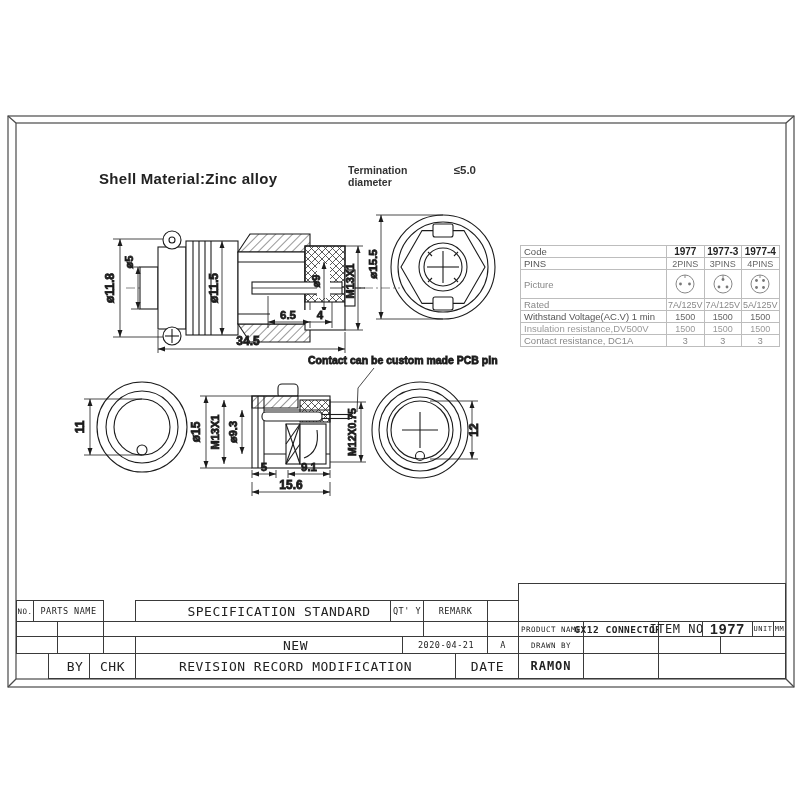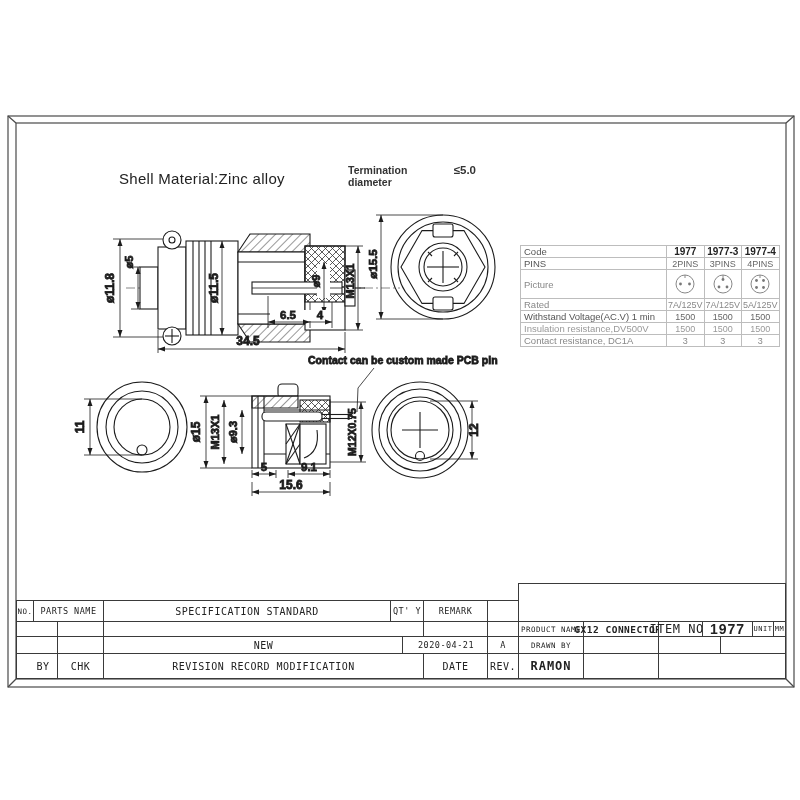--- a/index.html
+++ b/index.html
@@ -1,40 +1,40 @@
 <!DOCTYPE html>
 <html><head>
 <meta charset="utf-8">
 <style>
   html,body{margin:0;padding:0;background:#fff;}
   body{width:800px;height:800px;position:relative;font-family:"Liberation Sans",sans-serif;overflow:hidden;}
   .abs{position:absolute;}
   svg text{font-family:"Liberation Sans",sans-serif;font-weight:bold;fill:#1c1c1c;}
 
   
-  #shell-note{left:99px;top:170px;font-size:15px;font-weight:normal;color:#222;letter-spacing:.3px;margin-left:20px;}
+  #shell-note{left:99px;top:170px;font-size:15px;font-weight:bold;color:#222;letter-spacing:.3px;}
   #term-note{left:348px;top:164px;width:128px;display:flex;justify-content:space-between;font-weight:bold;color:#333;}
   #term-note .lbl{font-size:10.5px;}
   #term-note .val{font-size:11.5px;}
 
   
   #spec-table{left:520px;top:245px;border-collapse:collapse;table-layout:fixed;padding-left:20px;}
   #spec-table td{border:1px solid #bdbdbd;font-size:9.5px;color:#555;padding:0 3px;background:#fff;white-space:nowrap;overflow:hidden;}
   #spec-table td.lab{width:139px;}
   #spec-table td.v{width:31px;text-align:center;color:#666;font-size:9px;padding:0 1px;}
   #spec-table tr.hdr td.v{font-weight:bold;color:#222;font-size:10px;}
   #spec-table tr.muted td{color:#999;}
   #spec-table tr.semi td{color:#888;}
   #spec-table .pic td{height:28px;}
   .face-ic{display:block;margin:0 auto;}
 
   
   #tblock{left:16px;top:583px;width:770px;height:96px;font-family:"DejaVu Sans Mono","Liberation Mono",monospace;color:#222;}
   #tblock .cell{position:absolute;border:1px solid #3a3a3a;box-sizing:border-box;display:flex;align-items:center;justify-content:center;font-size:8.5px;letter-spacing:.5px;white-space:nowrap;background:#fff;}
-  #tblock .big{font-size:10px;}
+  #tblock .big{font-size:13px;margin-left:32px;}
   #tblock .item-no{font-family:"Liberation Sans",sans-serif;font-weight:bold;font-size:14px;letter-spacing:1px;}
   #tblock .drawn{font-weight:bold;font-size:12px;letter-spacing:1px;}
   #tblock .pname{font-weight:bold;font-size:9.5px;}
 </style>
 </head>
 <body>
 
 <svg class="abs" width="800" height="800" viewBox="0 0 800 800" style="left:0;top:0;">
   <defs>
     <pattern id="hatch" width="6" height="6" patternUnits="userSpaceOnUse" patternTransform="rotate(45)">

